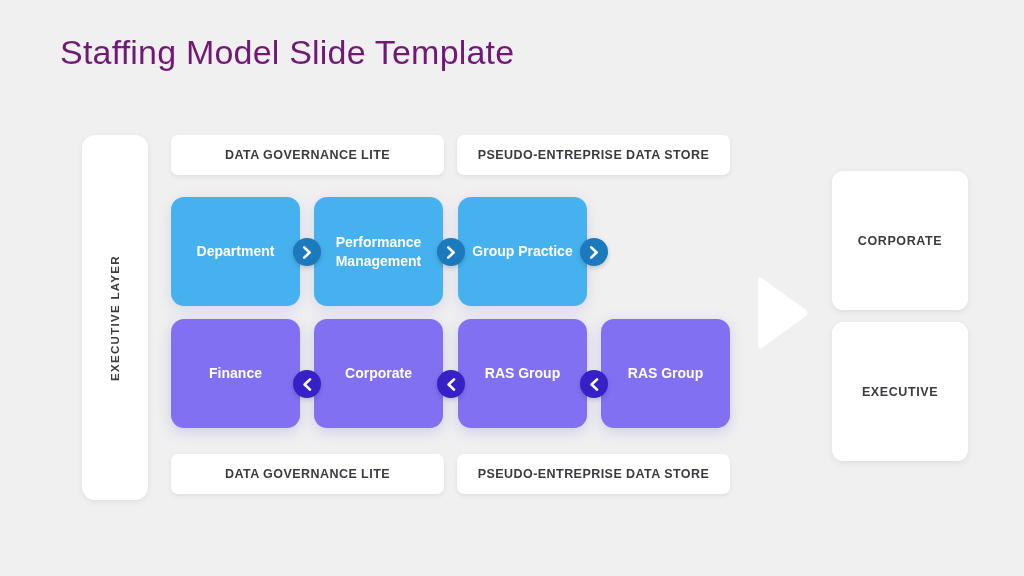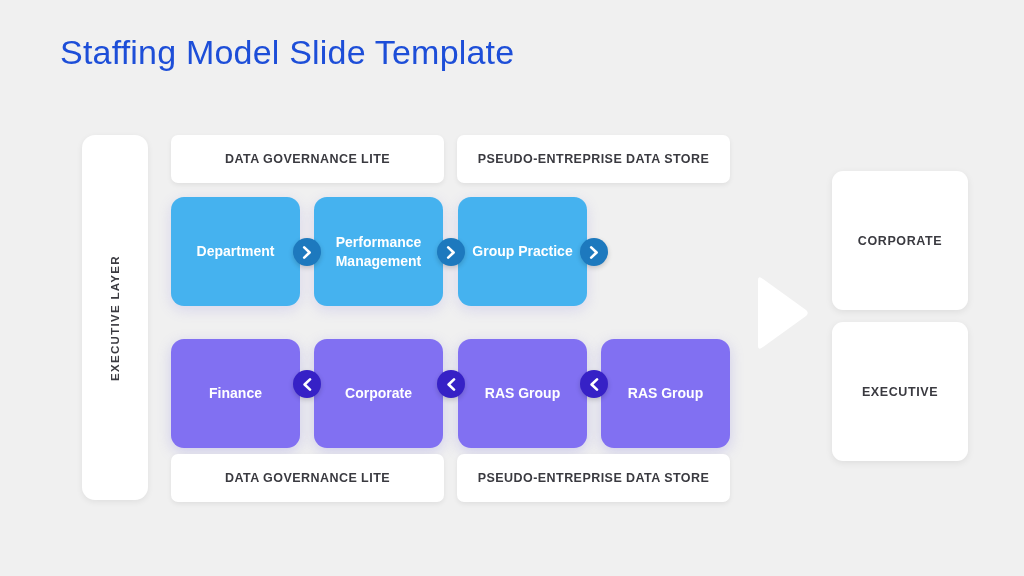--- a/index.html
+++ b/index.html
@@ -15,21 +15,21 @@
     position: relative;
   }
 
   
   .slide-title {
     position: absolute;
     left: 60px;
     top: 33px;
     font-size: 34px;
     font-weight: 400;
-    color: #1d4ed8;
+    color: #701a75;
     letter-spacing: 0.2px;
     white-space: nowrap;
   }
 
   
   .exec-layer {
     position: absolute;
     left: 82px;
     top: 135px;
     width: 66px;
@@ -46,21 +46,21 @@
     white-space: nowrap;
     font-size: 11.5px;
     font-weight: bold;
     letter-spacing: 1.3px;
     color: #3a3a40;
   }
 
   
   .label-bar {
     position: absolute;
-    height: 48px;
+    height: 40px;
     background: #ffffff;
     border-radius: 7px;
     box-shadow: 0 2px 5px rgba(0,0,0,0.07);
     display: flex;
     align-items: center;
     justify-content: center;
     font-size: 12.5px;
     font-weight: bold;
     letter-spacing: 0.45px;
     color: #3a3a40;
@@ -97,21 +97,21 @@
   }
   .card.blue {
     background: #45b2ef;
     box-shadow: 0 4px 14px rgba(120,110,220,0.20);
   }
   .card.purple {
     background: #8170f2;
     box-shadow: 0 4px 14px rgba(120,110,220,0.28);
   }
   .row-blue   { top: 0px; }
-  .row-purple { top: 142px; }
+  .row-purple { top: 122px; }
   .col-0 { left: 0px; }
   .col-1 { left: 143px; }
   .col-2 { left: 287px; }
   .col-3 { left: 430px; }
 
   
   .connector {
     position: absolute;
     width: 28px;
     height: 28px;

